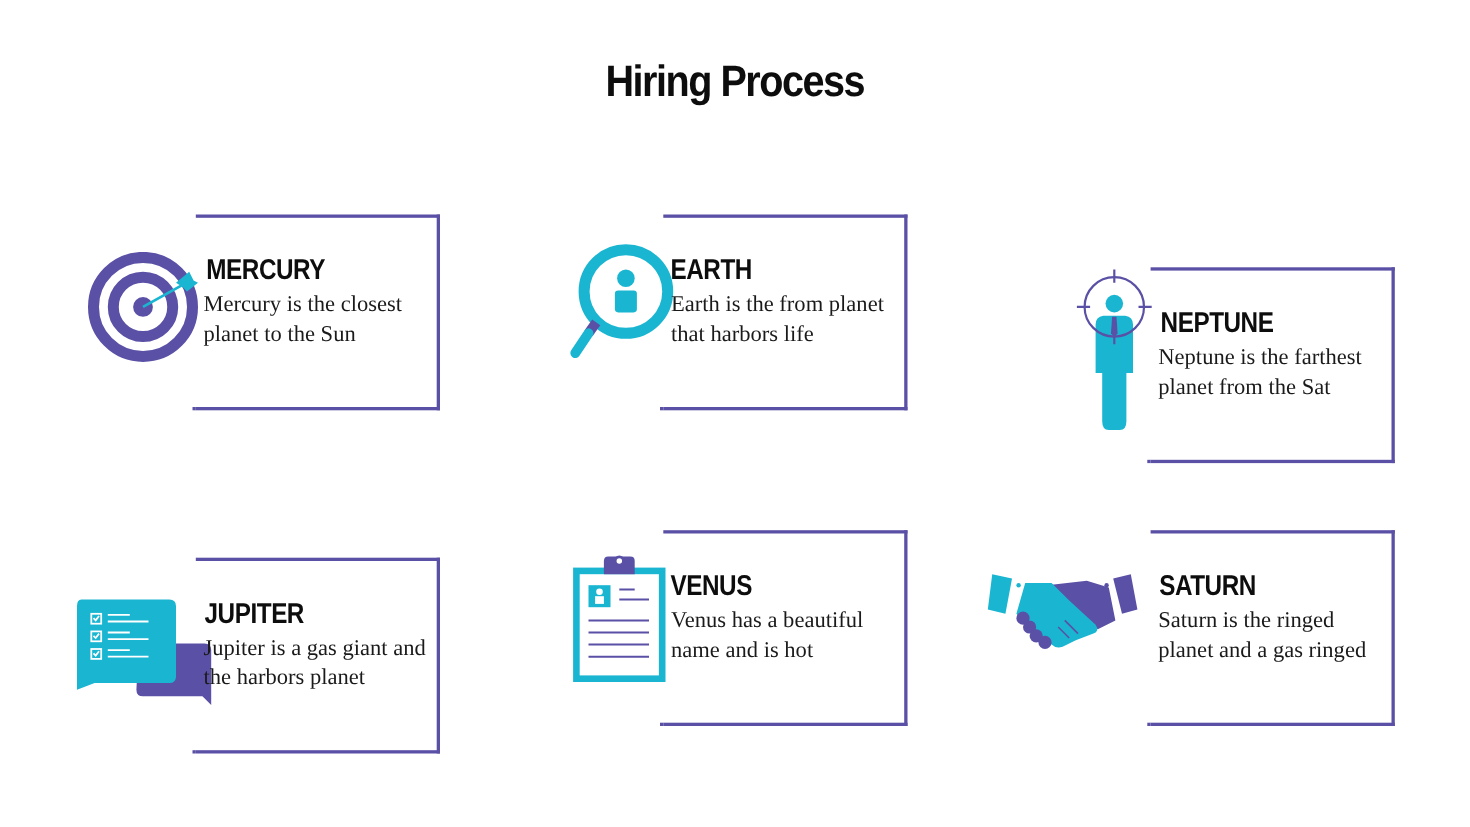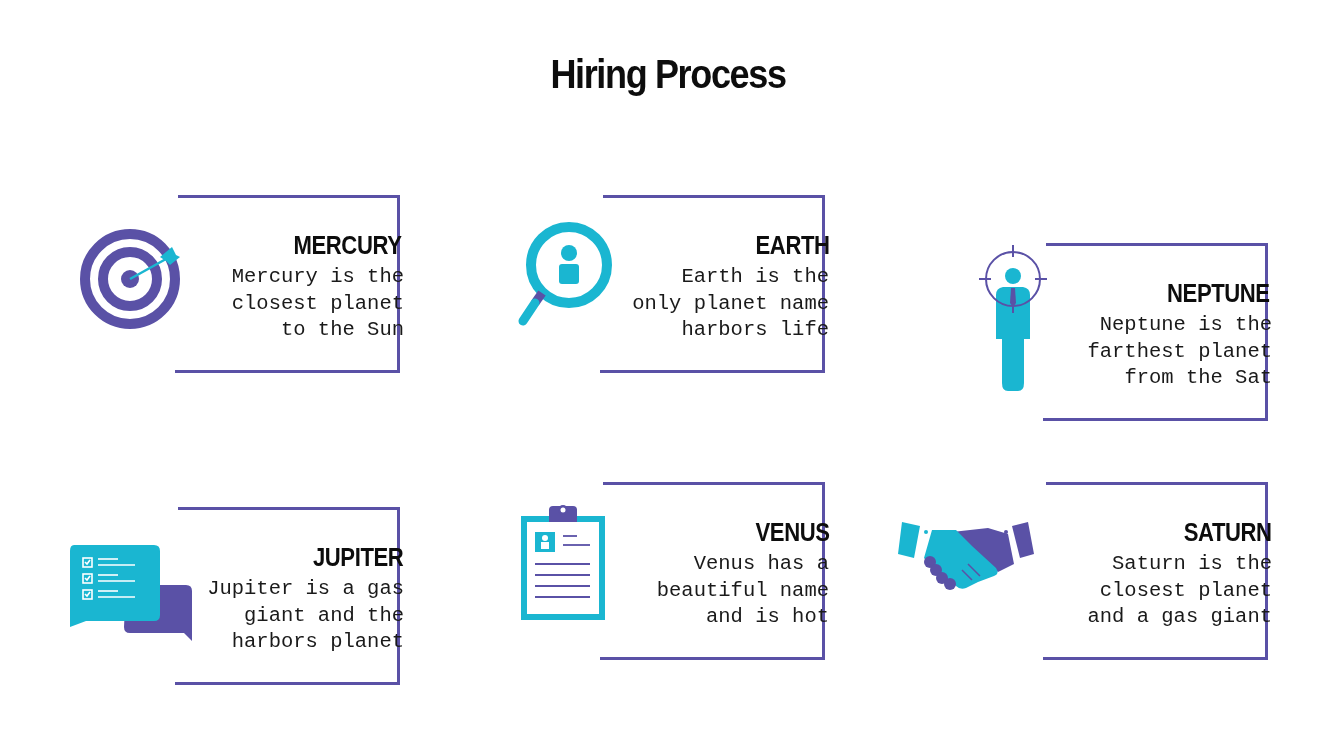--- a/index.html
+++ b/index.html
@@ -15,29 +15,29 @@
   .card { position: absolute; width: 360px; height: 184px; }
   .box {
     position: absolute; top: 0; height: 178px; width: 222px;
     border-top: 3px solid #5a51a6; border-right: 3px solid #5a51a6; border-bottom: 3px solid #5a51a6;
     box-sizing: border-box;
   }
   .box .bottom-ext {
     position: absolute; bottom: -3px; left: -3px; width: 3px; height: 3px; background: #5a51a6;
   }
   .text-wrap {
-    position: absolute; top: 30px; left: 14px; width: 219px; text-align: right;
+    position: absolute; top: 30px; left: 0; width: 219px; text-align: left;
   }
   .heading {
     font-family: "Liberation Sans", sans-serif; font-weight: bold; font-size: 26px;
     letter-spacing: -0.5px; display: inline-block; transform: scaleX(0.85); color: #0d0d0d;
     line-height: 34px;
   }
   .desc {
-    font-family: Liberation Mono, monospace; font-size: 20.5px; line-height: 26.5px;
+    font-family: Liberation Serif, serif; font-size: 20.5px; line-height: 26.5px;
     color: #1a1a1a; margin: 2px auto 0; width: 205px;
   }
   .icon { position: absolute; }
 </style>
 </head>
 <body>
 
 <div class="title">Hiring Process</div>
 
 <div class="card" style="left:60px; top:195px;">
@@ -62,21 +62,21 @@
     <circle cx="54" cy="46" r="38" fill="none" stroke="#1ab6d1" stroke-width="10"></circle>
     <circle cx="54" cy="34" r="8" fill="#1ab6d1"></circle>
     <rect x="44" y="45" width="20" height="20" rx="3" fill="#1ab6d1"></rect>
     <line x1="27" y1="74" x2="20" y2="84" stroke="#5a51a6" stroke-width="9" stroke-linecap="butt"></line>
     <line x1="20" y1="84" x2="8" y2="102" stroke="#1ab6d1" stroke-width="9" stroke-linecap="round"></line>
   </svg>
   <div class="box" style="left:118px;">
     <div class="bottom-ext"></div>
     <div class="text-wrap">
       <div class="heading">EARTH</div>
-      <div class="desc">Earth is the only planet name harbors life</div>
+      <div class="desc">Earth is the from planet that harbors life</div>
     </div>
   </div>
 </div>
 
 <div class="card" style="left:928px; top:195px;margin-top:48px;">
   <svg class="icon" style="left:50px; top:0px;" width="70" height="152" viewBox="0 0 70 152">
     <circle cx="35" cy="33" r="8" fill="#1ab6d1"></circle>
     <path d="M18 52 Q18 45 25 44 L45 44 Q52 45 52 52 L52 96 L46 96 L46 140 Q46 148 40 148 L30 148 Q24 148 24 140 L24 96 L18 96 Z" fill="#1ab6d1"></path>
     <polygon points="33,45 37,45 38,60 35,64 32,60" fill="#5a51a6"></polygon>
     <circle cx="35" cy="36" r="27" fill="none" stroke="#5a51a6" stroke-width="2"></circle>
@@ -166,16 +166,16 @@
     </g>
     <g stroke="#5a51a6" stroke-width="1.5" fill="none">
       <line x1="72" y1="46" x2="84" y2="58"></line>
       <line x1="66" y1="52" x2="76" y2="62"></line>
     </g>
   </svg>
   <div class="box" style="left:118px;">
     <div class="bottom-ext"></div>
     <div class="text-wrap">
       <div class="heading">SATURN</div>
-      <div class="desc">Saturn is the closest planet and a gas giant</div>
+      <div class="desc">Saturn is the ringed planet and a gas ringed</div>
     </div>
   </div>
 </div>
 
 </body></html>

